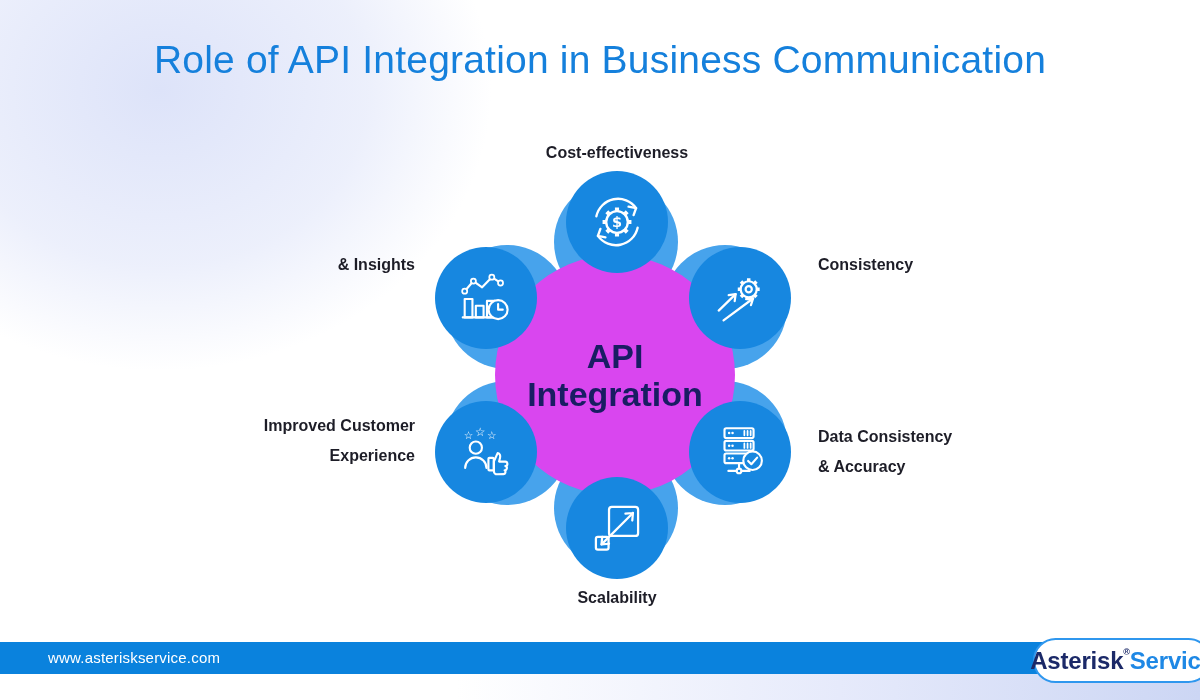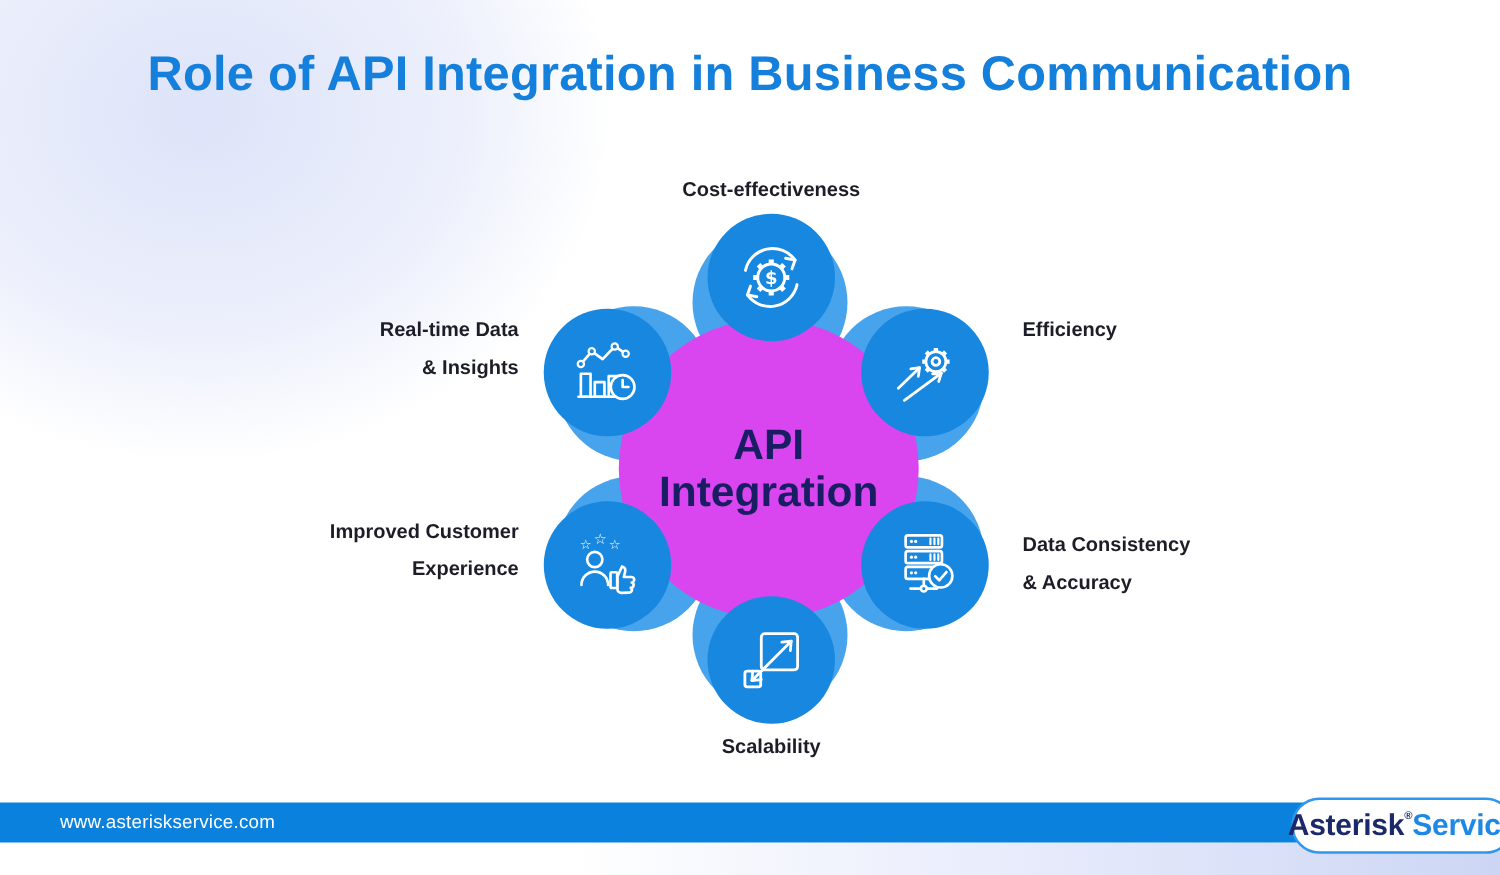--- a/index.html
+++ b/index.html
@@ -14,21 +14,21 @@
     background:radial-gradient(closest-side, #dde3f9 0%, rgba(221,227,249,0.55) 45%, rgba(221,227,249,0) 72%);
     pointer-events:none;
   }
   .bg-strip-bottom{
     position:absolute;left:0;top:674px;width:1200px;height:26px;
     background:linear-gradient(90deg,#ffffff 0%,#ffffff 38%,#e6eafb 70%,#ccd6f4 100%);
   }
   
   .title{
     position:absolute;left:0;top:38px;width:1200px;text-align:center;
-    font-size:39px;font-weight:bold;color:#1580dc;letter-spacing:0.2px;
+    font-size:39px;font-weight:normal;color:#1580dc;letter-spacing:0.2px;
   }
   
   .petal{position:absolute;width:124px;height:124px;border-radius:50%;background:#47a3ec;}
   .petal.p-top{left:554px;top:180px;}
   .petal.p-rt{left:663px;top:245px;}
   .petal.p-rb{left:663px;top:381px;}
   .petal.p-bottom{left:554px;top:446px;}
   .petal.p-lb{left:445px;top:381px;}
   .petal.p-lt{left:445px;top:245px;}
 
@@ -197,36 +197,35 @@
       <circle cx="47" cy="16.5" r="2.6"></circle>
     </g>
   </svg>
 </div>
 
 <div class="lbl l-cost">
   <div>Cost-effectiveness</div>
   <div></div>
 </div>
 <div class="lbl l-rt">
-  <div>Efficiency</div>
+  <div>Consistency</div>
 </div>
 <div class="lbl l-rb">
   <div>Data Consistency</div>
   <div>&amp; Accuracy</div>
 </div>
 <div class="lbl l-bottom">
   <div>Scalability</div>
   <div></div>
 </div>
 <div class="lbl l-lb">
   <div>Improved Customer</div>
   <div>Experience</div>
 </div>
 <div class="lbl l-lt">
-  <div>Real-time Data</div>
   <div>&amp; Insights</div>
 </div>
 
 <div class="footer-bar"></div>
 <div class="footer-url">www.asteriskservice.com</div>
 <div class="logo-pill">
   <span class="logo-primary">Asterisk</span>
     <span class="logo-reg">®</span>
     <span class="logo-secondary">Service</span>
 </div>

